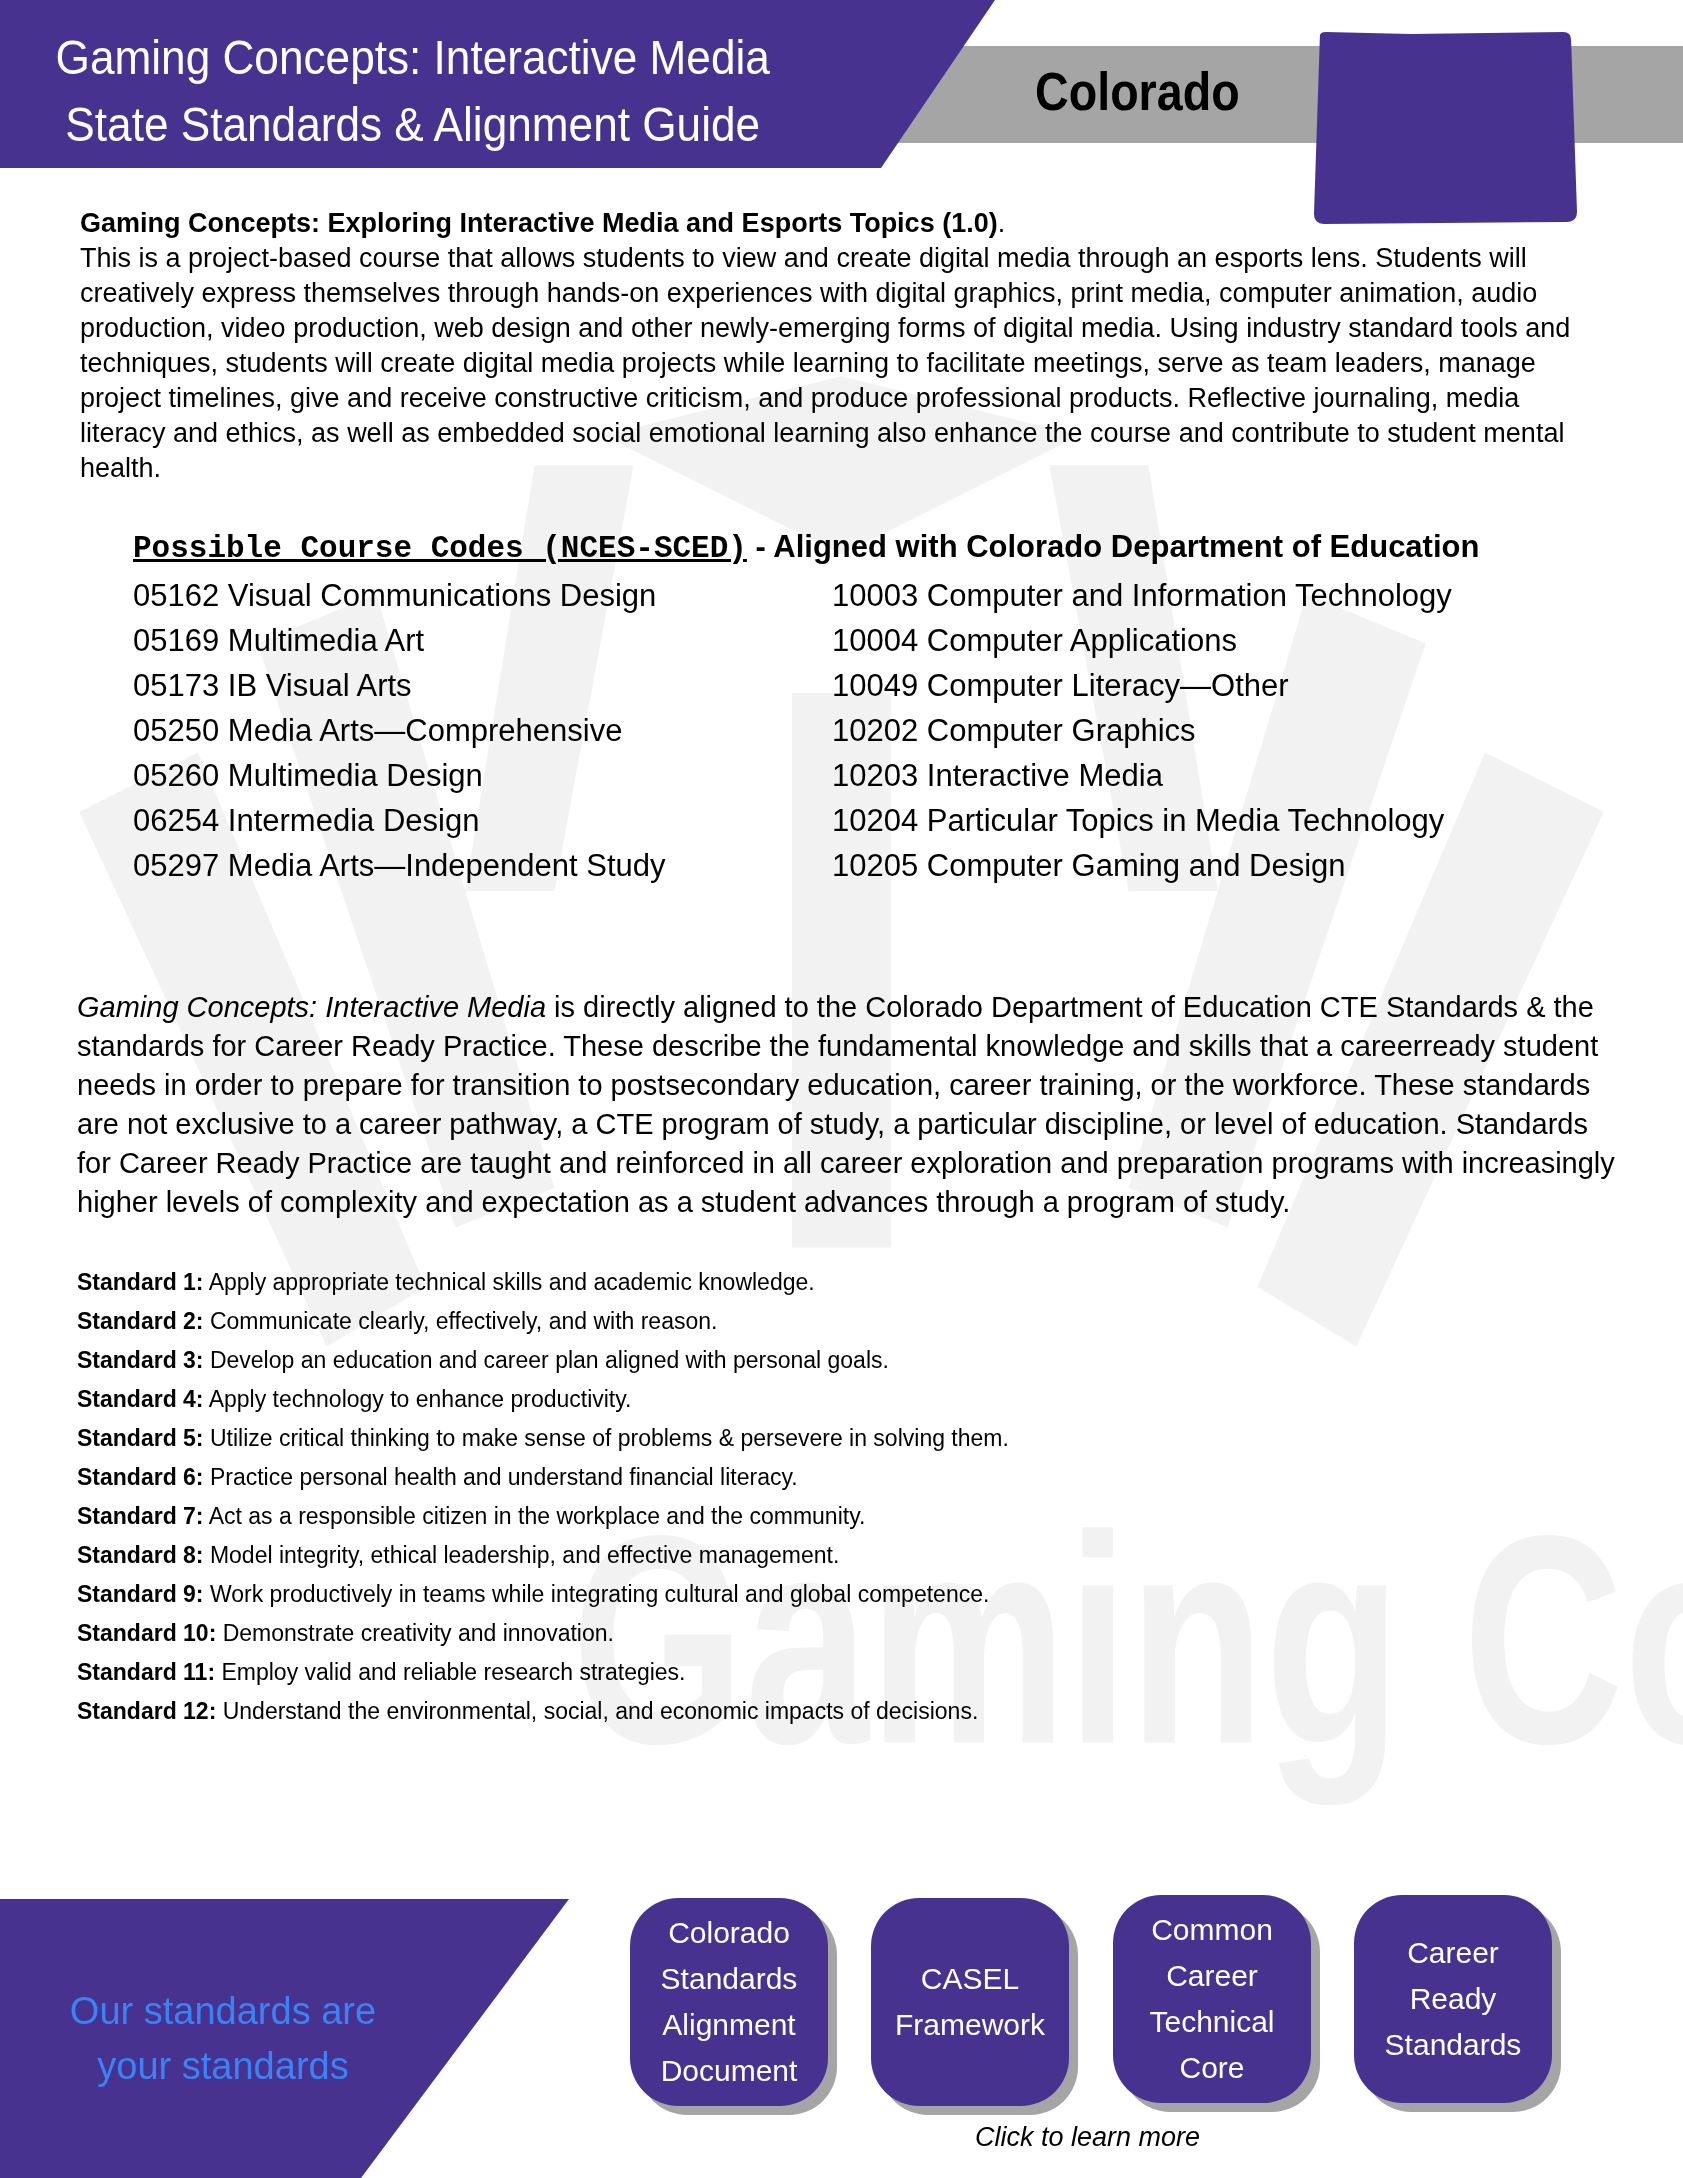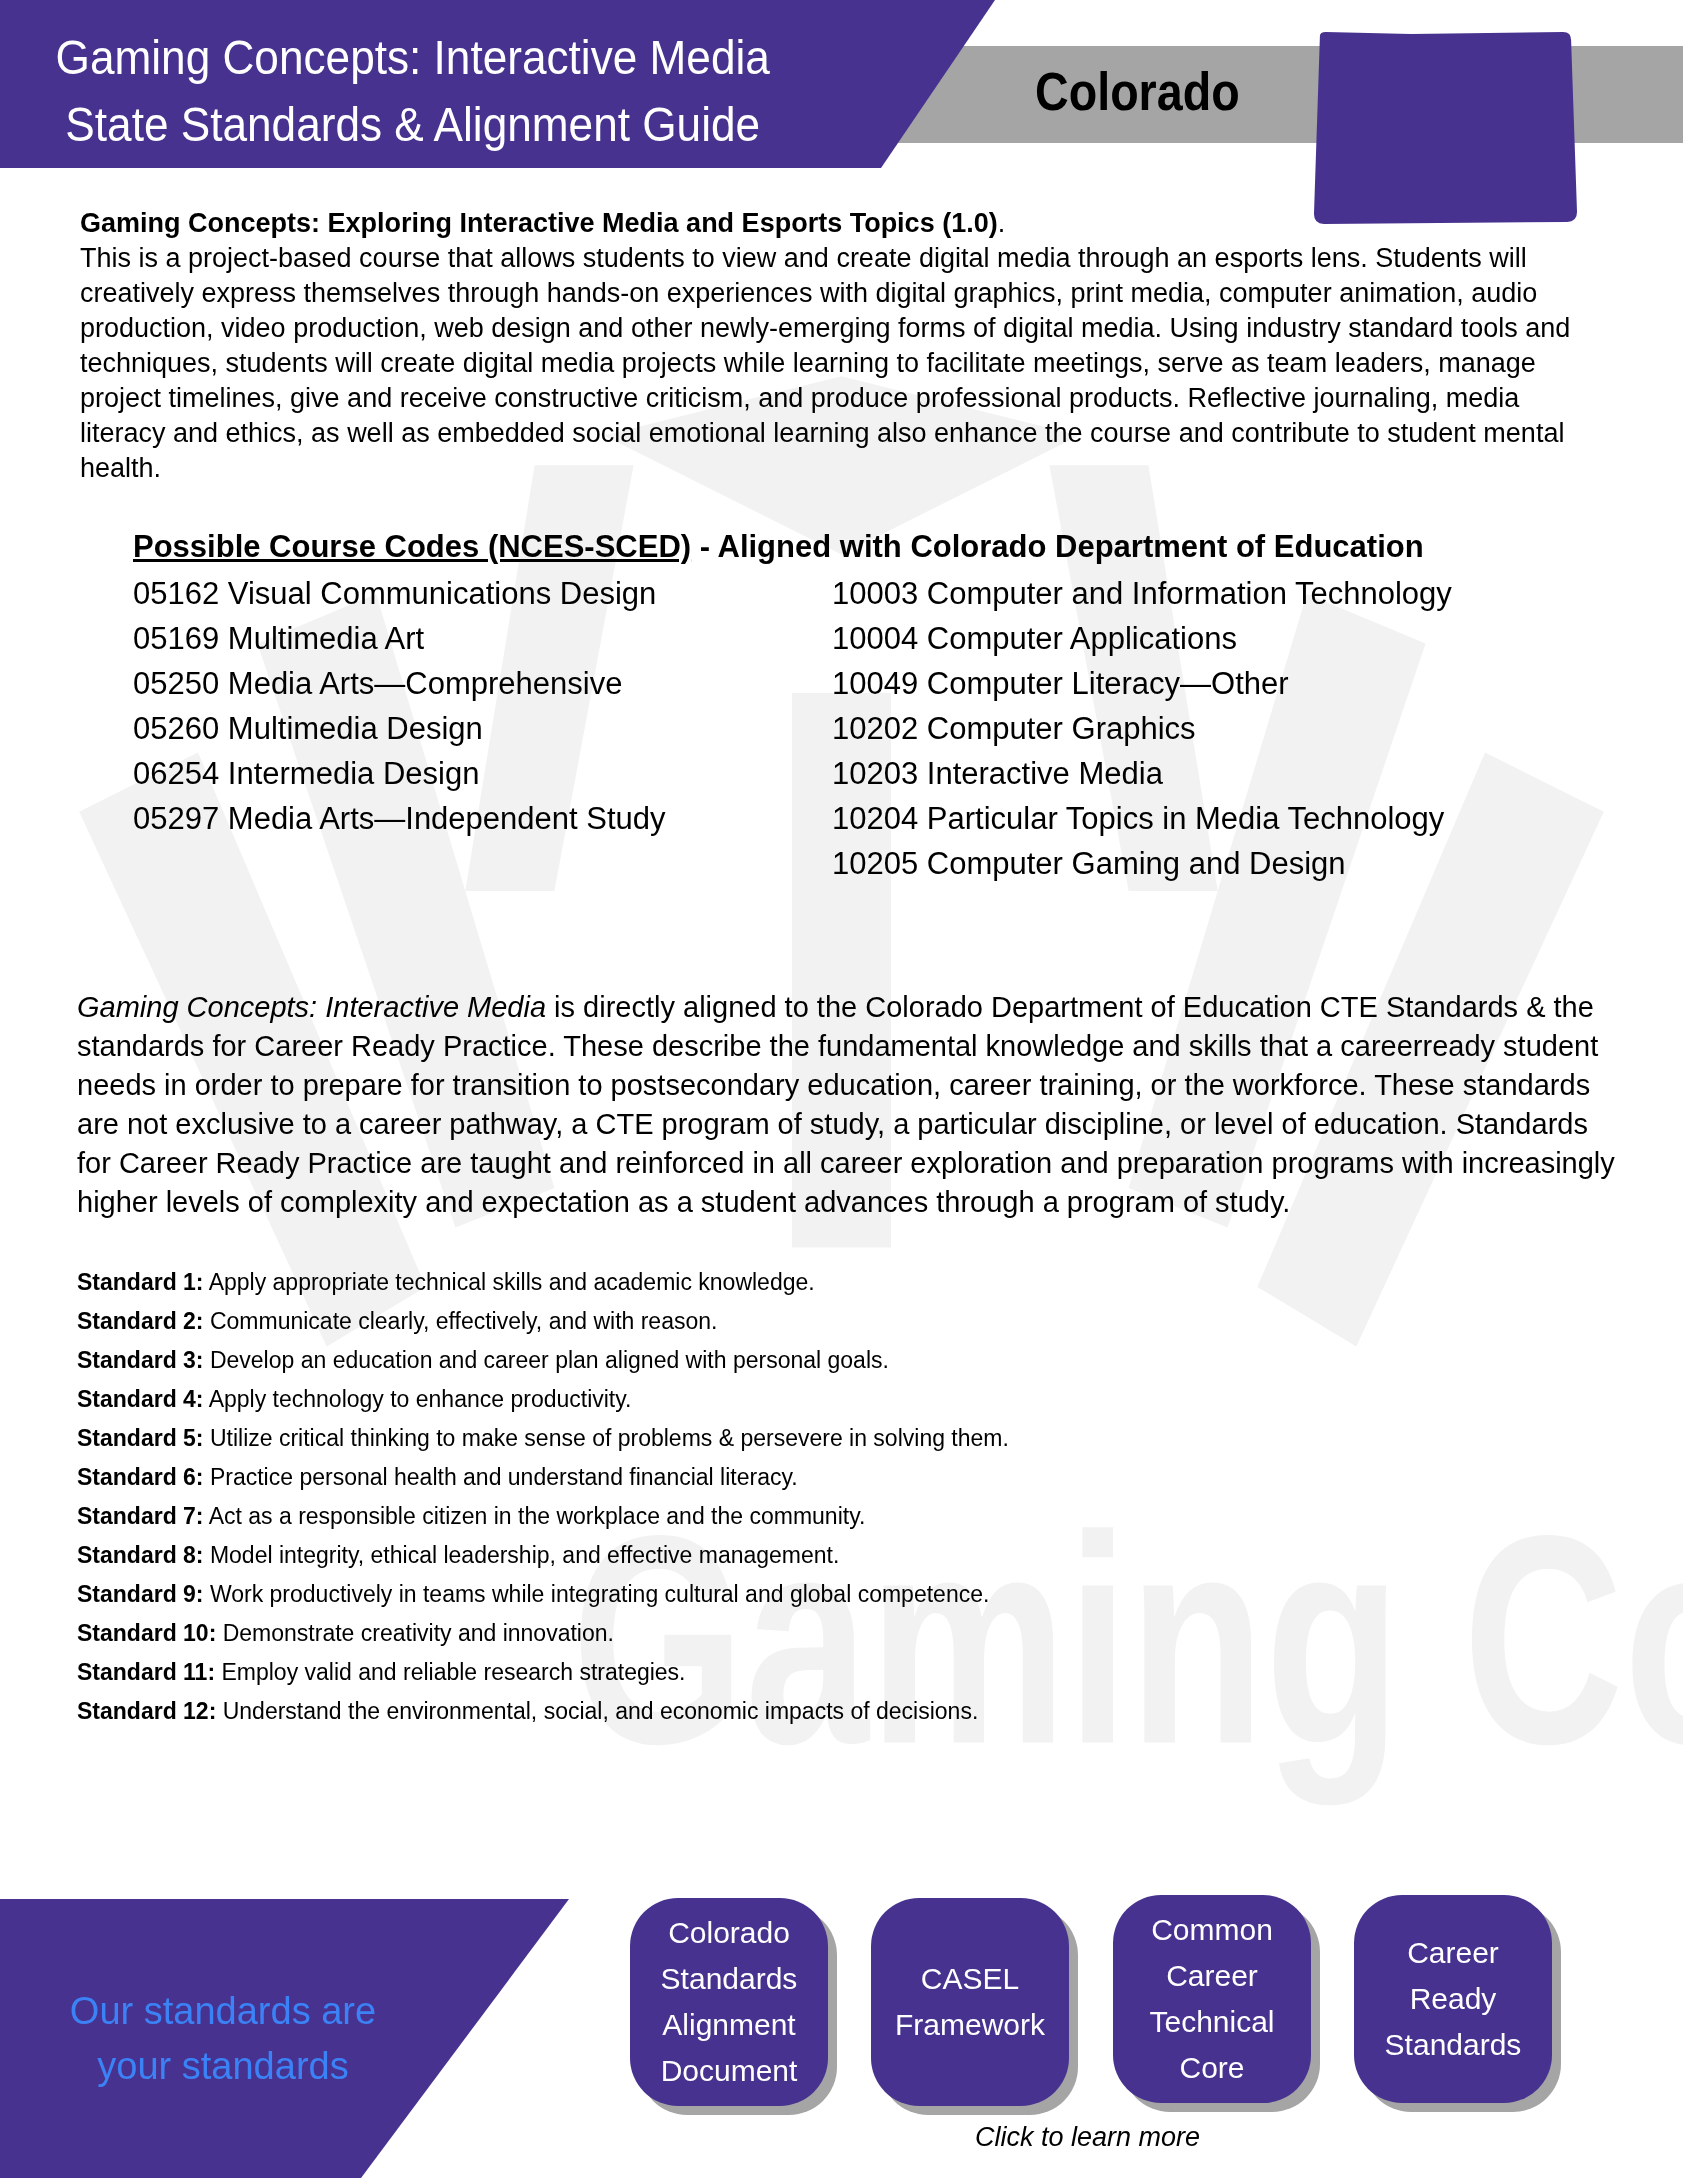--- a/index.html
+++ b/index.html
@@ -28,21 +28,21 @@
     .state-shape {
       position: absolute; left: 1312px; top: 32px; width: 267px; height: 193px;
     }
 
     .course-block { position: absolute; left: 80px; top: 206px; width: 1525px; font-size: 27px; line-height: 35px; }
     .course-title { font-weight: bold; }
     .course-desc { }
 
     .codes { position: absolute; left: 133px; top: 527px; width: 1406px; font-size: 31px; }
     .codes-heading { font-weight: bold; line-height: 40px; white-space: nowrap; }
-    .codes-heading .ul { text-decoration: underline; }
+    .codes-heading .ul { text-decoration: underline; font-family: Liberation Mono, monospace; }
     .codes-grid { display: grid; grid-template-columns: 699px 713px; margin-top: 4px; }
     .codes-col div { line-height: 45px; white-space: nowrap; }
 
     .alignment { position: absolute; left: 77px; top: 988px; width: 1544px; font-size: 29px; line-height: 39px; }
     .alignment em { font-style: italic; }
 
     .standards { position: absolute; left: 77px; top: 1263px; width: 1544px; font-size: 23px; line-height: 39px; }
     .standards .std { white-space: nowrap; }
     .standards b { font-weight: bold; }
 
@@ -103,20 +103,21 @@
 </div>
 
 <div class="codes">
   <div class="codes-heading">
     <span class="ul">Possible Course Codes (NCES-SCED)</span><span> - Aligned with Colorado Department of Education</span>
   </div>
   <div class="codes-grid">
     <div class="codes-col">
       <div>05162 Visual Communications Design</div>
       <div>05169 Multimedia Art</div>
+      <div>05173 IB Visual Arts</div>
       <div>05250 Media Arts—Comprehensive</div>
       <div>05260 Multimedia Design</div>
       <div>06254 Intermedia Design</div>
       <div>05297 Media Arts—Independent Study</div>
     </div>
     <div class="codes-col">
       <div>10003 Computer and Information Technology</div>
       <div>10004 Computer Applications</div>
       <div>10049 Computer Literacy—Other</div>
       <div>10202 Computer Graphics</div>

